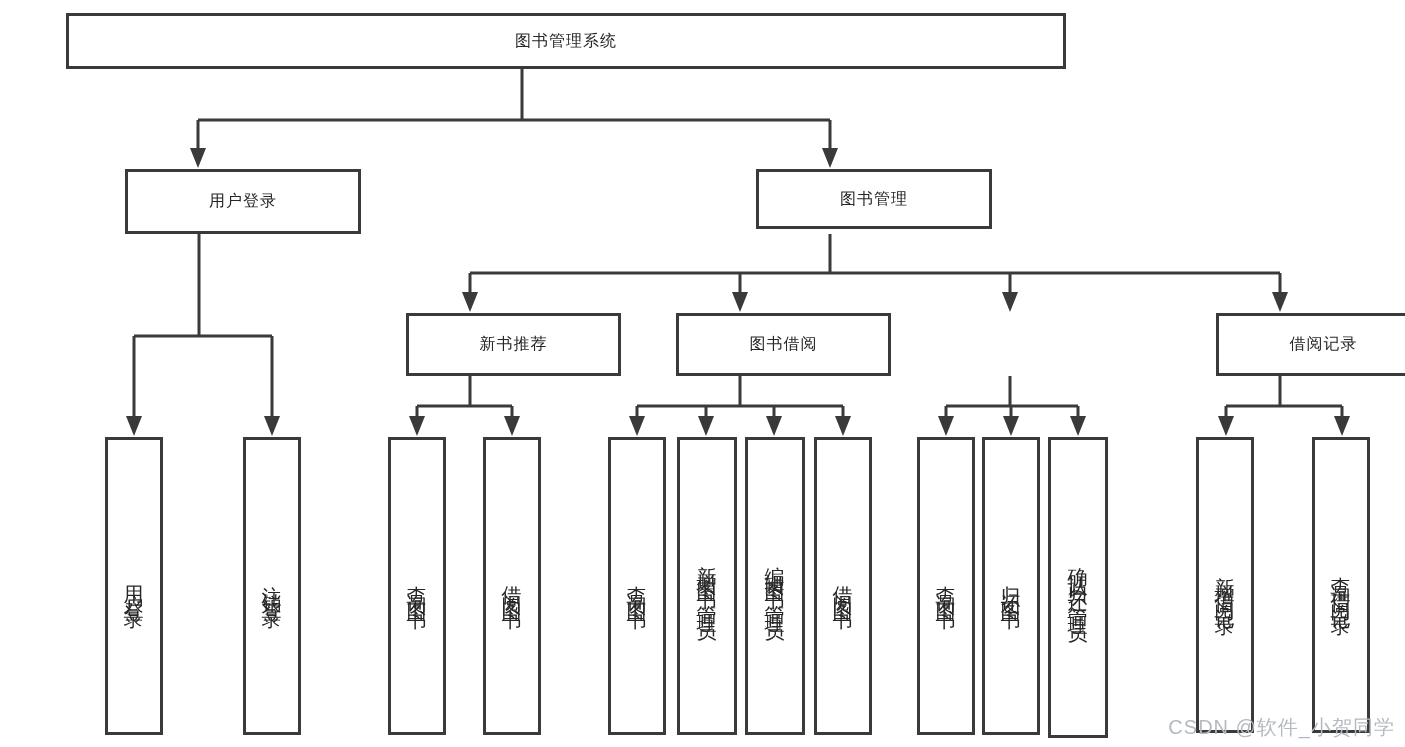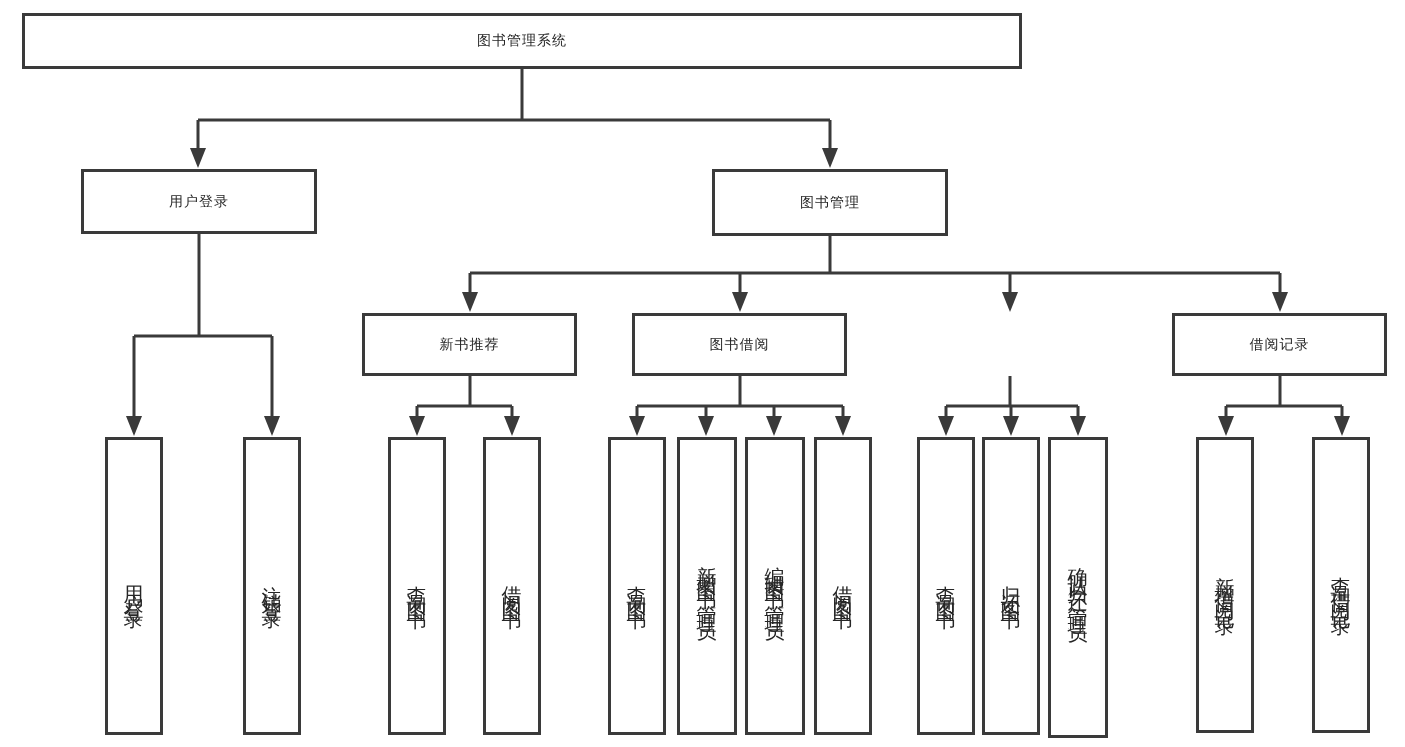--- a/index.html
+++ b/index.html
@@ -21,21 +21,21 @@
   svg.wires .head{fill:var(--line);stroke:none;}
   .box{
     position:absolute;
     box-sizing:border-box;
     background:var(--box-bg);
     border:3px solid var(--line);
     display:flex;align-items:center;justify-content:center;
     color:var(--text);
     z-index:1;
   }
-  .hbox{font-size:14px;letter-spacing:1px;}
+  .hbox{font-size:16px;letter-spacing:1px;margin-left:44px;}
   .vbox{font-size:20px;}
   .vbox .lbl{
     writing-mode:vertical-rl;
     text-orientation:mixed;
     letter-spacing:8px;
     line-height:1;
     white-space:nowrap;
   }
   .watermark{
     position:absolute;
@@ -94,21 +94,21 @@
     </g>
   </svg>
 
   <div class="box hbox" style="left:22px;top:13px;width:1000px;height:56px;">
     <span>图书管理系统</span>
   </div>
 
   <div class="box hbox" style="left:81px;top:169px;width:236px;height:65px;">
     <span>用户登录</span>
   </div>
-  <div class="box hbox" style="left:712px;top:169px;width:236px;height:67px;">
+  <div class="box hbox" style="left:712px;top:169px;width:236px;height:60px;">
     <span>图书管理</span>
   </div>
 
   <div class="box hbox" style="left:362px;top:313px;width:215px;height:63px;">
     <span>新书推荐</span>
   </div>
   <div class="box hbox" style="left:632px;top:313px;width:215px;height:63px;">
     <span>图书借阅</span>
   </div>
   <div class="box hbox" style="left:1172px;top:313px;width:215px;height:63px;">
@@ -152,14 +152,15 @@
     <span class="lbl">确认归还（管理员）</span>
   </div>
 
   <div class="box vbox" style="left:1196px;top:437px;width:58px;height:296px;">
     <span class="lbl">新增借阅记录</span>
   </div>
   <div class="box vbox" style="left:1312px;top:437px;width:58px;height:296px;">
     <span class="lbl">查询借阅记录</span>
   </div>
 
+  <div class="watermark">CSDN @软件_小贺同学</div>
 
 </div>
 
 </body></html>

